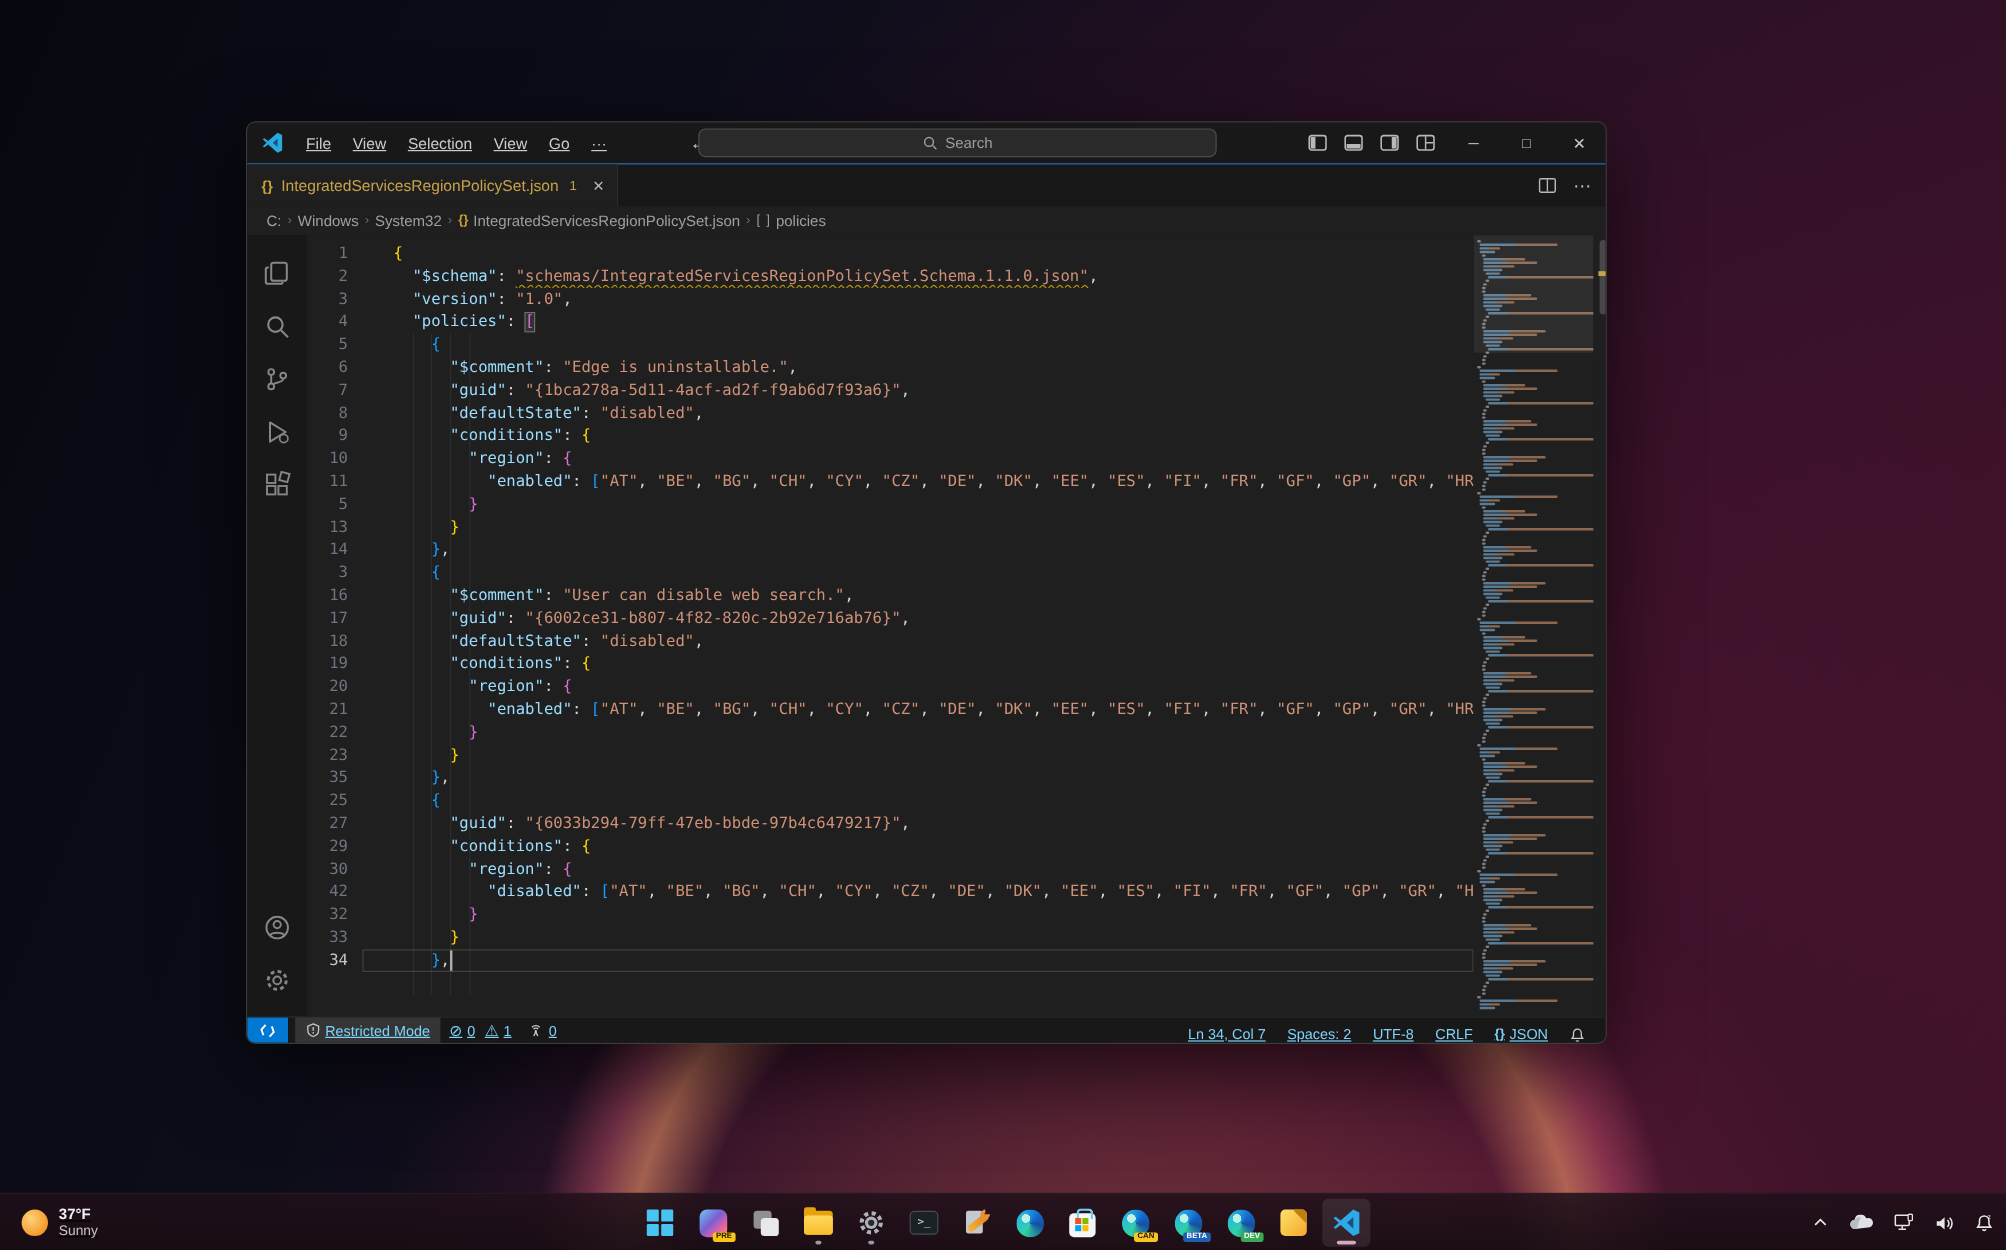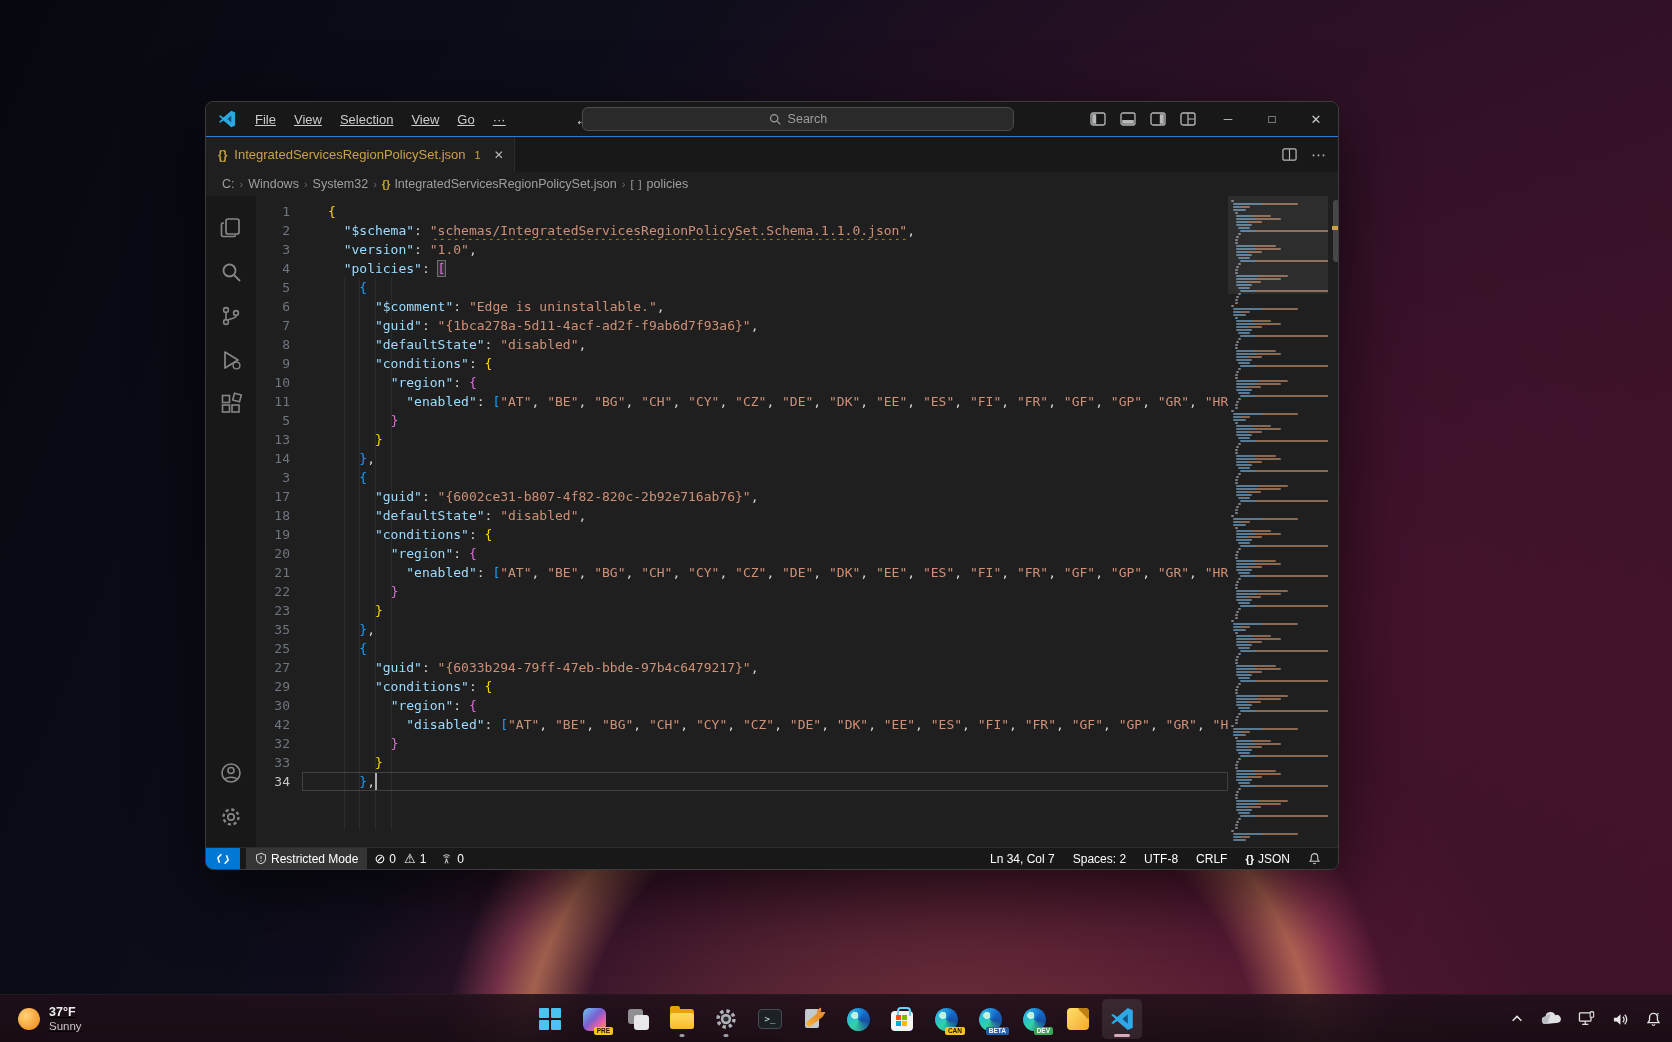--- a/index.html
+++ b/index.html
@@ -79,21 +79,21 @@
   .guide { position:absolute; width:1px; background:rgba(255,255,255,.06); top:82px; height:551px; }
 
   .minimap { width:100px; flex:none; position:relative; overflow:hidden; padding-top:4px; }
   .mini-slider { position:absolute; left:0; top:0; width:100%; height:98px; background:rgba(255,255,255,.065); }
   .mini-row { height:2px; margin-bottom:1px; border-radius:1px; }
   .ruler { width:14px; flex:none; position:relative; background:#1f1f1f; }
   .ruler-thumb { position:absolute; right:3px; top:4px; width:6px; height:62px; background:rgba(255,255,255,.18); border-radius:3px; }
   .ruler-warn { position:absolute; right:2px; top:30px; width:8px; height:4px; background:#c8a24a; }
 
   
-  .statusbar { height:22px; flex:none; background:#181818; border-top:1px solid #2b2b2b; display:flex; align-items:center; font-size:12px; color:#ffffff; }
+  .statusbar { height:22px; flex:none; background:#181818; border-top:1px solid #2b2b2b; display:flex; align-items:flex-end; font-size:12px; color:#7dd3fc;text-decoration:underline; }
   .sb-remote { width:34px; height:100%; background:#0078d4; color:#fff; display:flex; align-items:center; justify-content:center; }
   .sb-item { display:flex; align-items:center; gap:4px; padding:0 7px; height:100%; }
   .sb-restricted { background:rgba(255,255,255,.13); margin-left:6px; padding:0 9px; }
   .sb-right { margin-left:auto; display:flex; align-items:center; padding-right:8px; }
   .sb-right .sb-item { padding:0 9px; }
 
   
   .taskbar { position:absolute; left:0; right:0; bottom:0; height:48px;
     background:linear-gradient(180deg, rgba(32,16,26,.88), rgba(24,12,20,.94));
     border-top:1px solid rgba(255,255,255,.05); }
@@ -348,20 +348,24 @@
           </div>
           <div class="row">
             <div class="ln">14</div>
             <div class="lc"><span class="tk-p">    </span><span class="tk-b3">}</span><span class="tk-p">,</span></div>
           </div>
           <div class="row">
             <div class="ln">3</div>
             <div class="lc"><span class="tk-p">    </span><span class="tk-b3">{</span></div>
           </div>
           <div class="row">
+            <div class="ln">16</div>
+            <div class="lc"><span class="tk-p">      </span><span class="tk-pn">"$comment"</span><span class="tk-p">: </span><span class="tk-s">"User can disable web search."</span><span class="tk-p">,</span></div>
+          </div>
+          <div class="row">
             <div class="ln">17</div>
             <div class="lc"><span class="tk-p">      </span><span class="tk-pn">"guid"</span><span class="tk-p">: </span><span class="tk-s">"{6002ce31-b807-4f82-820c-2b92e716ab76}"</span><span class="tk-p">,</span></div>
           </div>
           <div class="row">
             <div class="ln">18</div>
             <div class="lc"><span class="tk-p">      </span><span class="tk-pn">"defaultState"</span><span class="tk-p">: </span><span class="tk-s">"disabled"</span><span class="tk-p">,</span></div>
           </div>
           <div class="row">
             <div class="ln">19</div>
             <div class="lc"><span class="tk-p">      </span><span class="tk-pn">"conditions"</span><span class="tk-p">: </span><span class="tk-b1">{</span></div>

